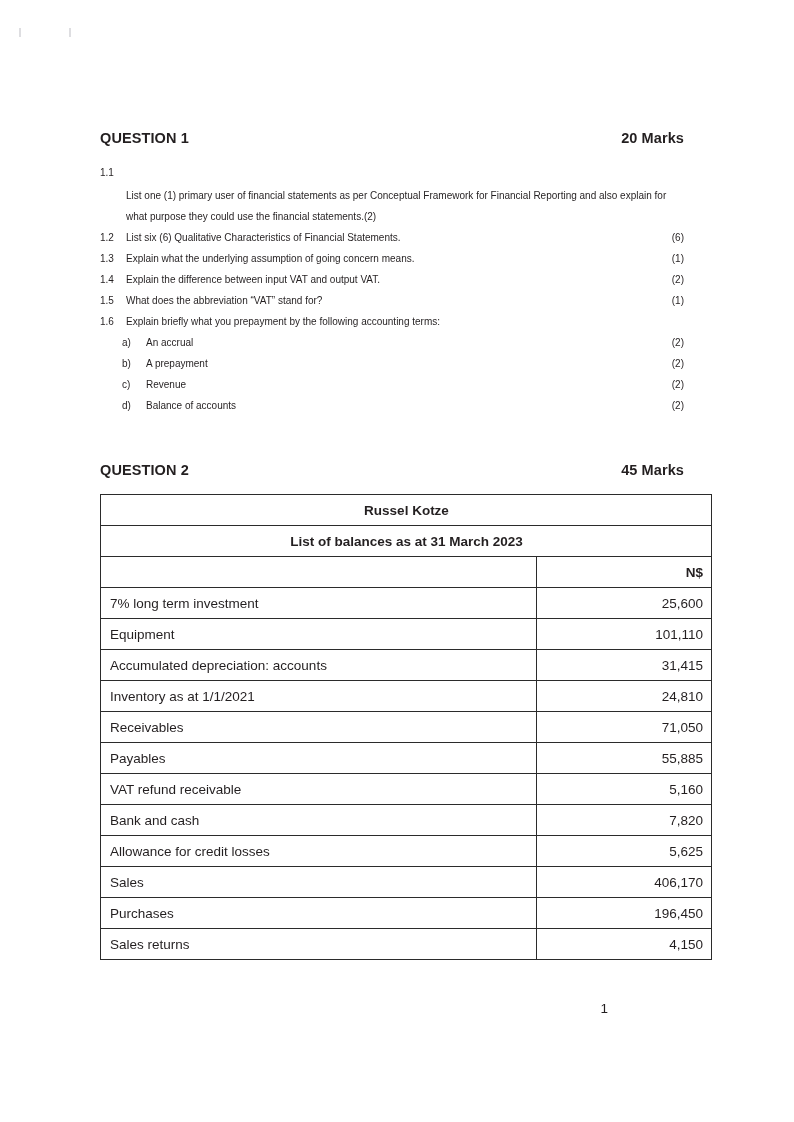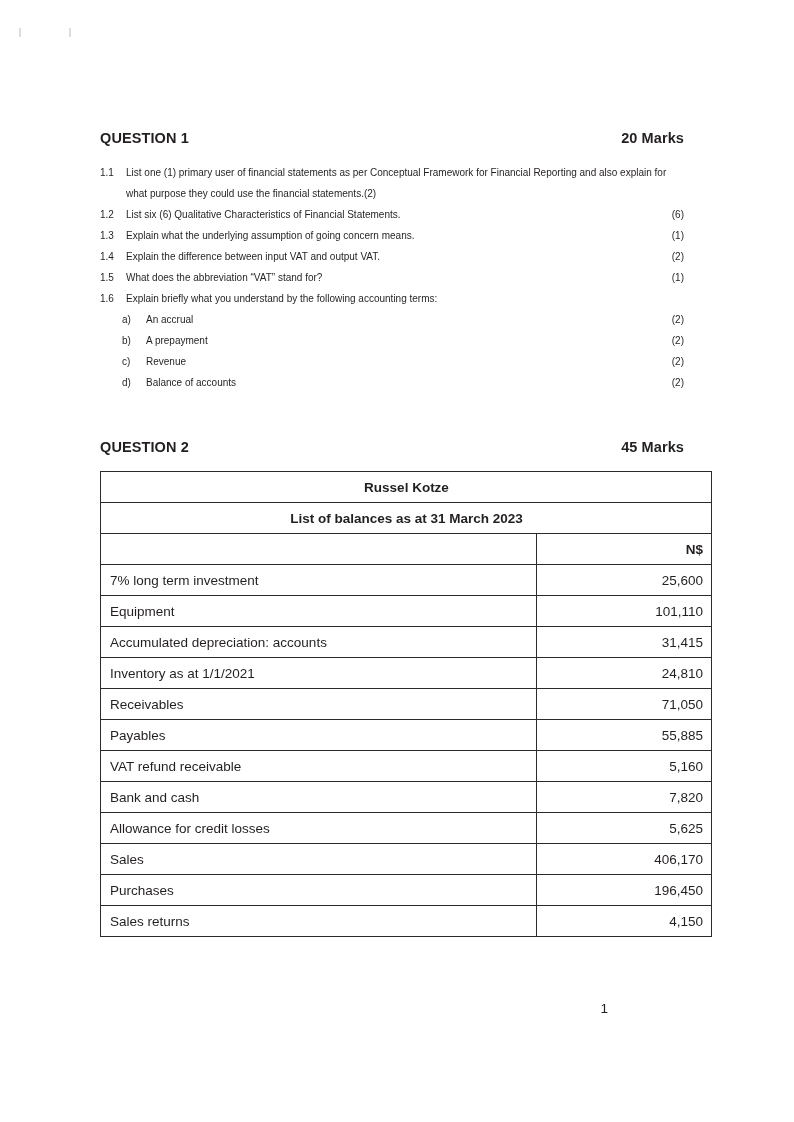--- a/index.html
+++ b/index.html
@@ -68,21 +68,21 @@
     flex: 1 1 auto;
     position: relative;
     padding-right: 0;
   }
   .q-text { display: inline; }
   .q-mark-right {
     position: absolute;
     right: 0;
     top: 0;
   }
-  .q-item.wrap .q-body { padding-right: 0; }
+  .q-item.wrap .q-body { padding-right: 0; margin-top: 23px; }
   .q-item.wrap .q-text { display: inline; }
   .q-item.wrap .inline-mark { display: inline; }
 
   
   .sub-item {
     display: flex;
     align-items: flex-start;
     padding-left: 22px;
   }
   .sub-num {
@@ -173,21 +173,21 @@
         <div class="q-item">
           <span class="q-num">1.4</span>
           <span class="q-body"><span class="q-text">Explain the difference between input VAT and output VAT.</span><span class="q-mark-right">(2)</span></span>
         </div>
         <div class="q-item">
           <span class="q-num">1.5</span>
           <span class="q-body"><span class="q-text">What does the abbreviation “VAT” stand for?</span><span class="q-mark-right">(1)</span></span>
         </div>
         <div class="q-item">
           <span class="q-num">1.6</span>
-          <span class="q-body"><span class="q-text">Explain briefly what you understand by the following accounting terms:</span></span>
+          <span class="q-body"><span class="q-text">Explain briefly what you prepayment by the following accounting terms:</span></span>
         </div>
         <div class="sub-item">
           <span class="sub-num">a)</span>
           <span class="sub-body"><span>An accrual</span><span class="sub-mark">(2)</span></span>
         </div>
         <div class="sub-item">
           <span class="sub-num">b)</span>
           <span class="sub-body"><span>A prepayment</span><span class="sub-mark">(2)</span></span>
         </div>
         <div class="sub-item">

